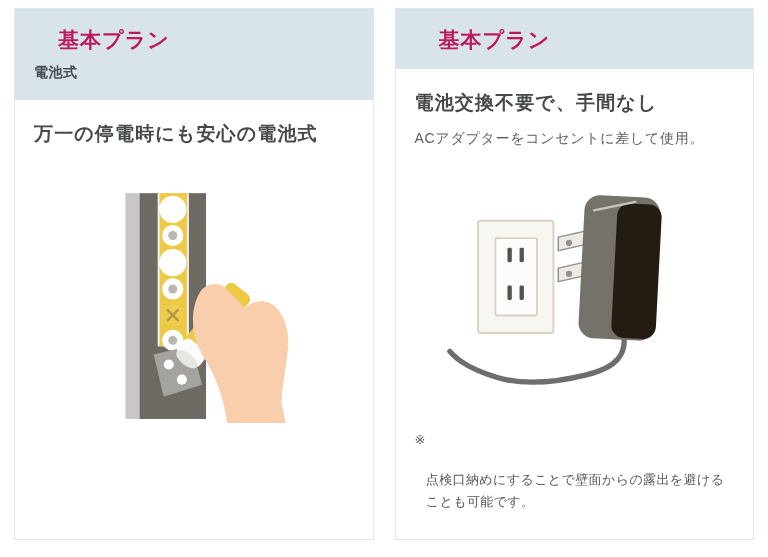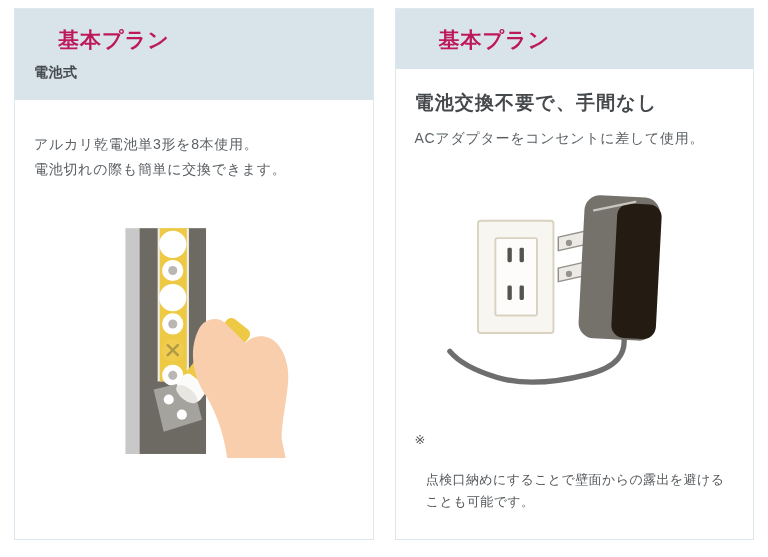--- a/index.html
+++ b/index.html
@@ -84,24 +84,21 @@
 <body>
 
 <div class="page">
 
   <section class="card">
     <header class="card-header">
       <div class="plan-label">基本プラン</div>
       <div class="type-label">電池式</div>
     </header>
     <div class="card-body">
-      <div class="desc">
-        <p>アルカリ乾電池単3形を8本使用。</p>
-        <p>電池切れの際も簡単に交換できます。</p>
-      </div>
+      <h3 class="body-heading">万一の停電時にも安心の電池式</h3>
       <div class="figure figure-battery">
         <svg width="212" height="252" viewBox="0 0 210 250" aria-hidden="true">
 
           <rect x="30" y="22" width="14" height="224" fill="#c8c8c8"></rect>
           <rect x="44" y="22" width="66" height="224" fill="#6d6a64"></rect>
 
           <rect x="62" y="22" width="31" height="152" fill="#f1efec"></rect>
           <rect x="64" y="22" width="27" height="152" fill="#edc944"></rect>
           <circle cx="77" cy="38" r="13.5" fill="#ffffff"></circle>
           <circle cx="77" cy="64" r="10.5" fill="#ffffff"></circle>

